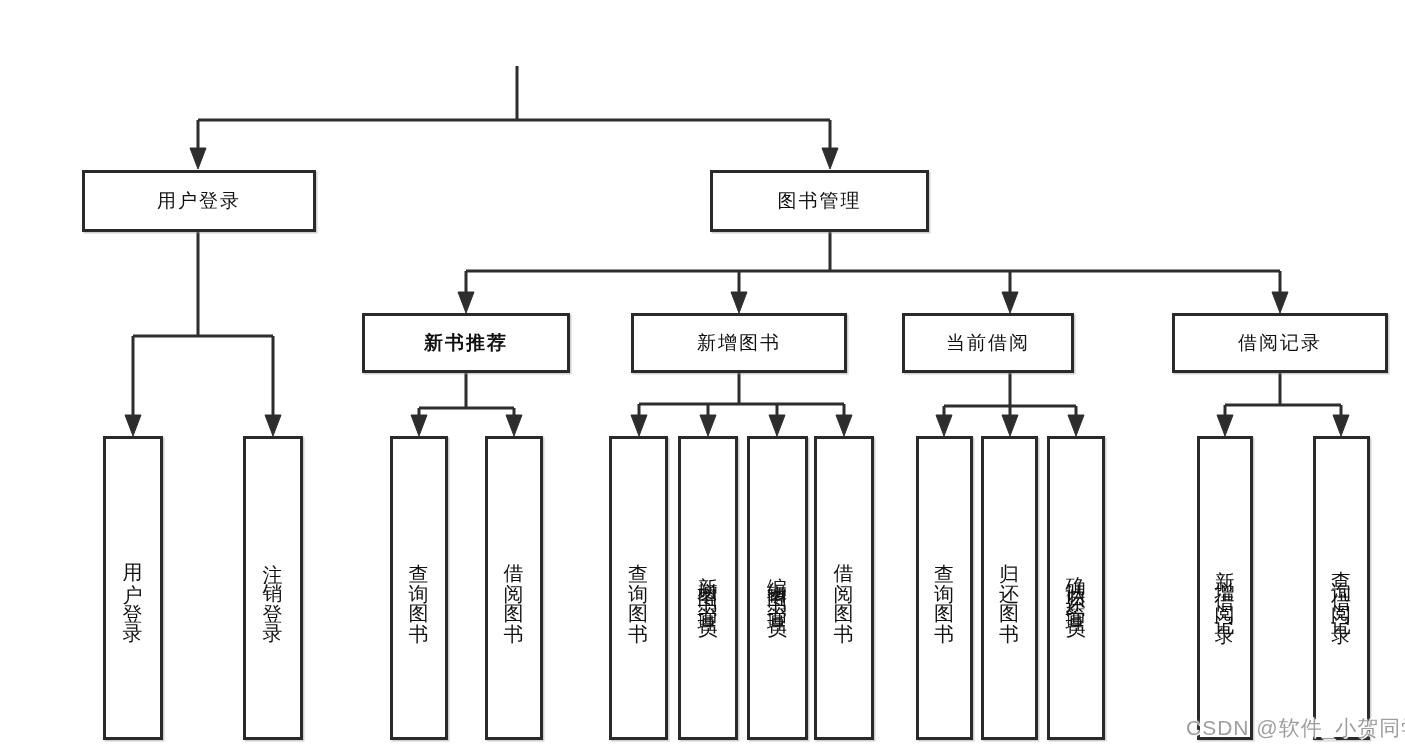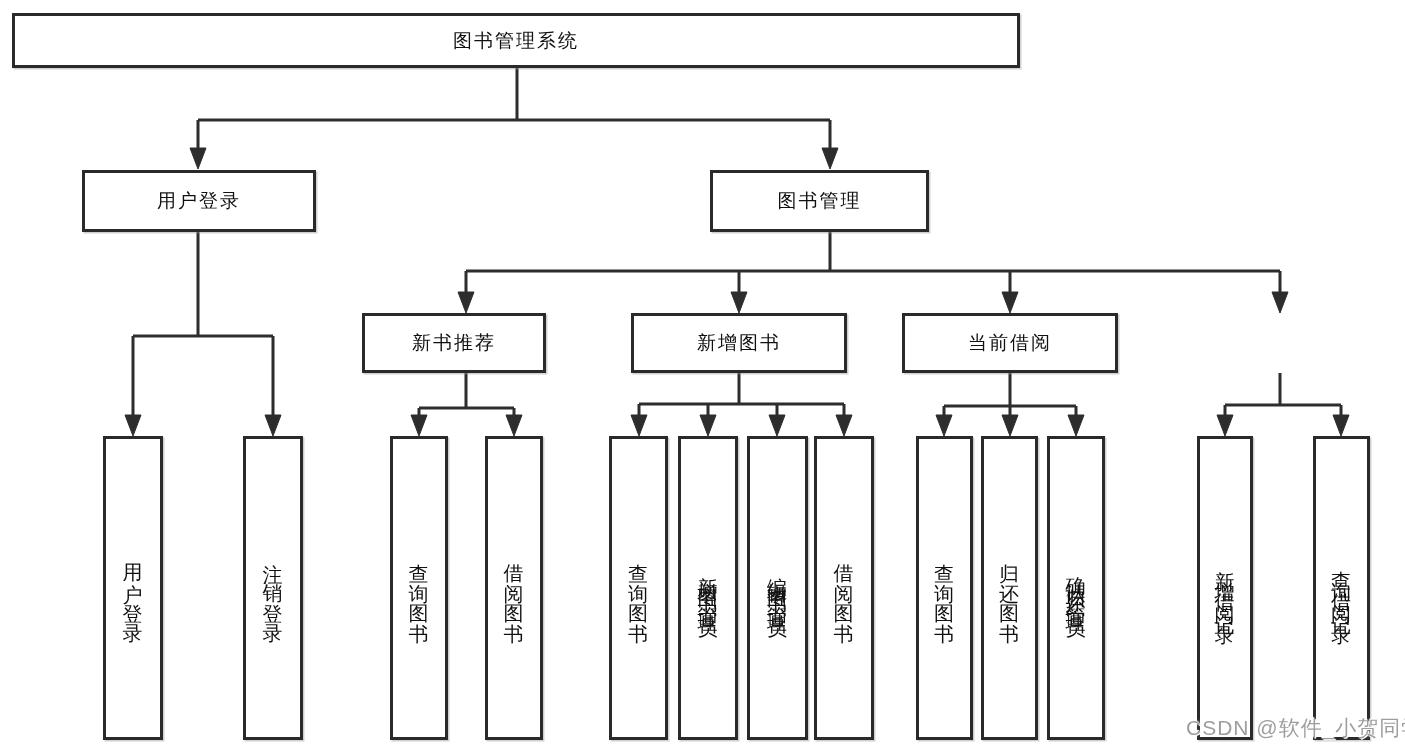--- a/index.html
+++ b/index.html
@@ -76,39 +76,39 @@
       <polygon points="1002,415 1018,415 1010,436"></polygon>
       <polygon points="1068,415 1084,415 1076,436"></polygon>
     </g>
     <g>
       <path d="M1280 373 L1280 405 M1225 405 L1341 405 M1225 405 L1225 416 M1341 405 L1341 416"></path>
       <polygon points="1217,415 1233,415 1225,436"></polygon>
       <polygon points="1333,415 1349,415 1341,436"></polygon>
     </g>
   </svg>
 
-  <div class="box" style="left:12px; top:13px; width:1008px; height:55px;">
-    <span class="h-label">图书管理系统</span>
-  </div>
 
   <div class="box" style="left:82px; top:170px; width:234px; height:62px;">
     <span class="h-label">用户登录</span>
   </div>
   <div class="box" style="left:710px; top:170px; width:219px; height:62px;">
     <span class="h-label">图书管理</span>
   </div>
 
-  <div class="box" style="left:362px; top:313px; width:184px; height:60px;">
+  <div class="box" style="left:362px; top:313px; width:208px; height:60px;font-weight:bold;">
     <span class="h-label">新书推荐</span>
   </div>
   <div class="box" style="left:631px; top:313px; width:216px; height:60px;">
     <span class="h-label">新增图书</span>
   </div>
-  <div class="box" style="left:902px; top:313px; width:216px; height:60px;">
+  <div class="box" style="left:902px; top:313px; width:172px; height:60px;">
     <span class="h-label">当前借阅</span>
+  </div>
+  <div class="box" style="left:1172px; top:313px; width:216px; height:60px;">
+    <span class="h-label">借阅记录</span>
   </div>
 
   <div class="box v-box ls-s" style="left:103px; top:436px; width:60px; height:304px;">
     <span>用户登录</span>
   </div>
   <div class="box v-box ls-s" style="left:243px; top:436px; width:60px; height:304px;">
     <span>注销登录</span>
   </div>
 
   <div class="box v-box ls-s" style="left:390px; top:436px; width:58px; height:304px;">

